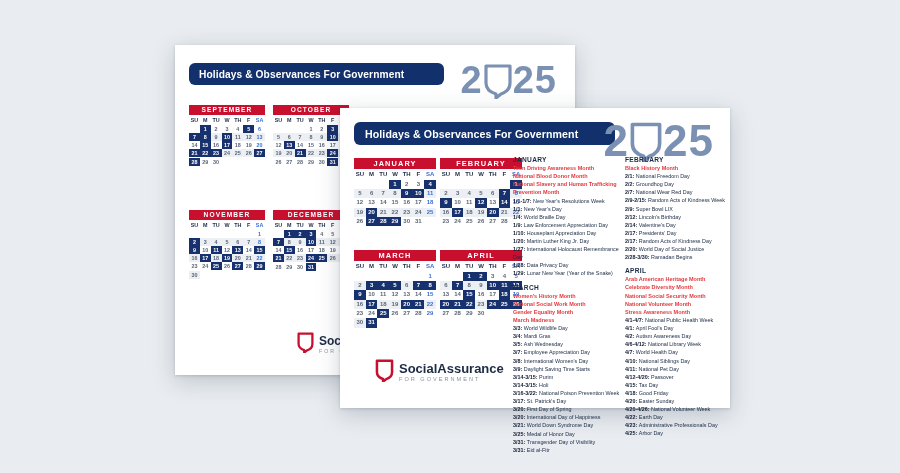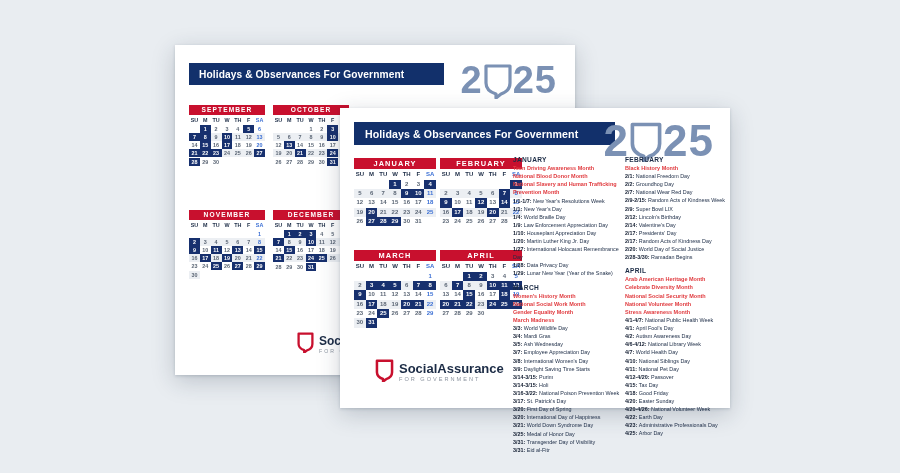--- a/index.html
+++ b/index.html
@@ -14,21 +14,21 @@
   
   .card{
     position:absolute;background:#ffffff;
     box-shadow:0 6px 22px rgba(30,45,70,.22), 0 1px 3px rgba(30,45,70,.18);
   }
   #card-back{left:175px;top:45px;width:400px;height:330px;}
   #card-front{left:340px;top:108px;width:390px;height:300px;}
 
   .title-bar{
     background:#12306b;color:#fff;font-weight:bold;
-    display:flex;align-items:center;
+    display:flex;align-items:center;border-radius:6px;
   }
   #card-back .title-bar{
     left:14px;top:18px;width:245px;height:22px;position:absolute;
     font-size:10.2px;padding-left:10px;letter-spacing:.1px;
   }
   #card-front .title-bar{
     left:14px;top:14px;width:250px;height:23px;position:absolute;
     font-size:10.6px;padding-left:11px;letter-spacing:.1px;
   }
 

